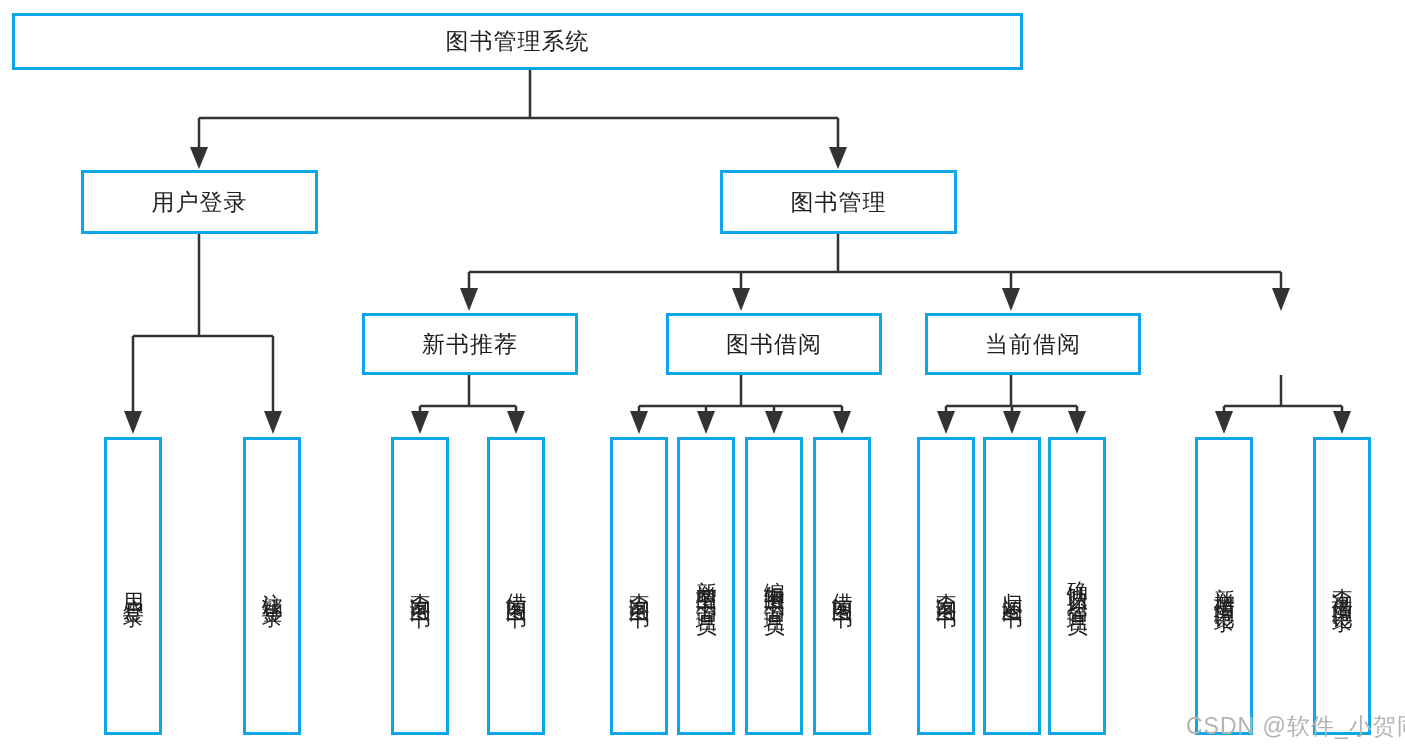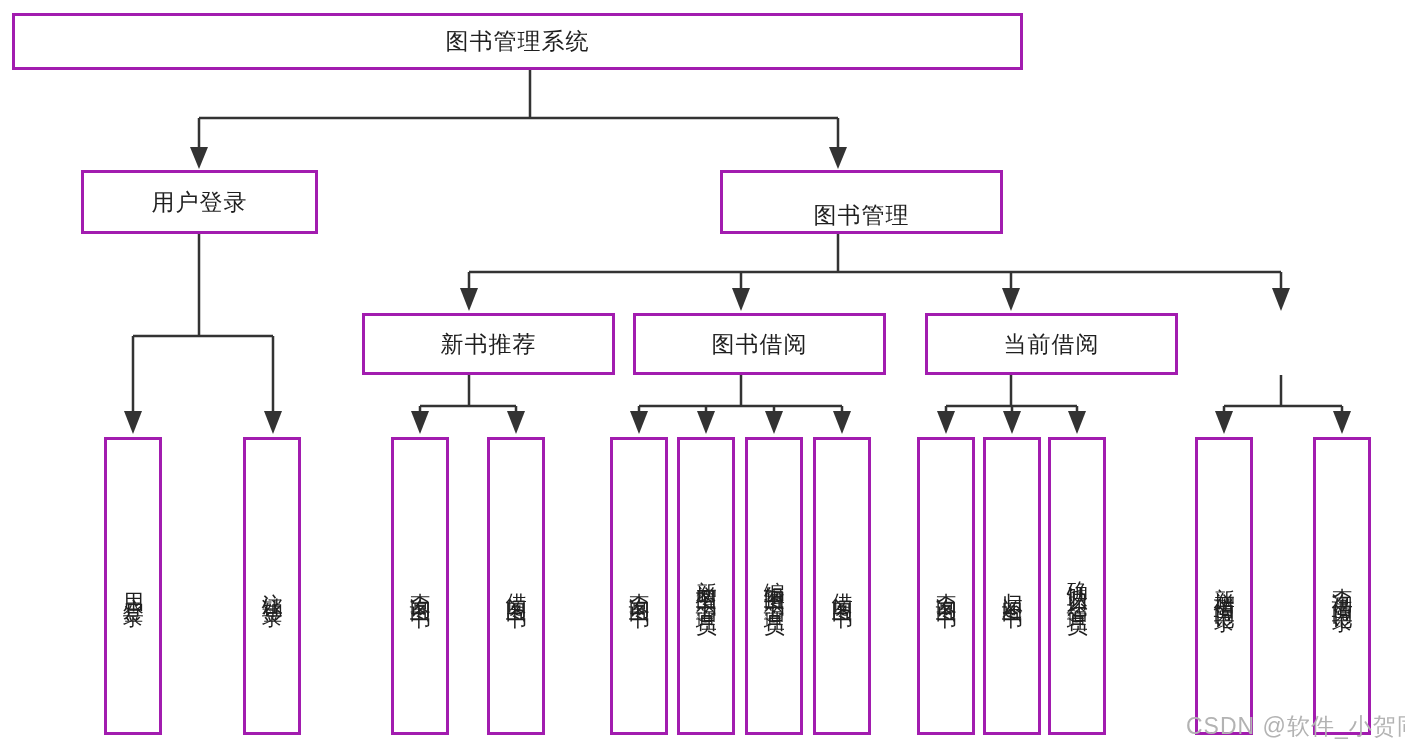--- a/index.html
+++ b/index.html
@@ -1,30 +1,30 @@
 <!DOCTYPE html>
 <html><head>
 <meta charset="utf-8">
 <style>
   html,body{margin:0;padding:0;background:#ffffff;}
   #canvas{
     position:relative;width:1405px;height:747px;background:#ffffff;overflow:hidden;
     font-family:"Liberation Sans","DejaVu Sans",sans-serif;color:#1f1f1f;
   }
   .box{
-    position:absolute;background:#ffffff;border:3px solid #a21caf;box-sizing:border-box;
+    position:absolute;background:#ffffff;border:3px solid #0ea5e9;box-sizing:border-box;
     display:flex;align-items:center;justify-content:center;text-align:center;z-index:2;
   }
   .hlabel{font-size:23px;letter-spacing:1px;white-space:nowrap;}
   .n-root{left:12px;top:13px;width:1011px;height:57px;}
   .n-login{left:81px;top:170px;width:237px;height:64px;}
-  .n-mgmt{left:720px;top:170px;width:283px;height:64px;align-items:flex-end;}
-  .l3{top:313px;width:253px;height:62px;}
+  .n-mgmt{left:720px;top:170px;width:237px;height:64px;}
+  .l3{top:313px;width:216px;height:62px;}
   .n-l3-new{left:362px;}
-  .n-l3-borrow{left:633px;text-align:center;}
+  .n-l3-borrow{left:666px;text-align:center;}
   .n-l3-cur{left:903px;margin-left:22px;}
   .n-l3-rec{left:1173px;}
   .leaf{top:437px;width:58px;height:298px;}
   .vtext{
     writing-mode:vertical-rl;font-size:21px;line-height:1.08;letter-spacing:5px;
     white-space:nowrap;
   }
   .leaf-a1{left:104px;} .leaf-a2{left:243px;}
   .leaf-b1{left:391px;} .leaf-b2{left:487px;}
   .leaf-c1{left:610px;} .leaf-c2{left:677px;} .leaf-c3{left:745px;} .leaf-c4{left:813px;}

